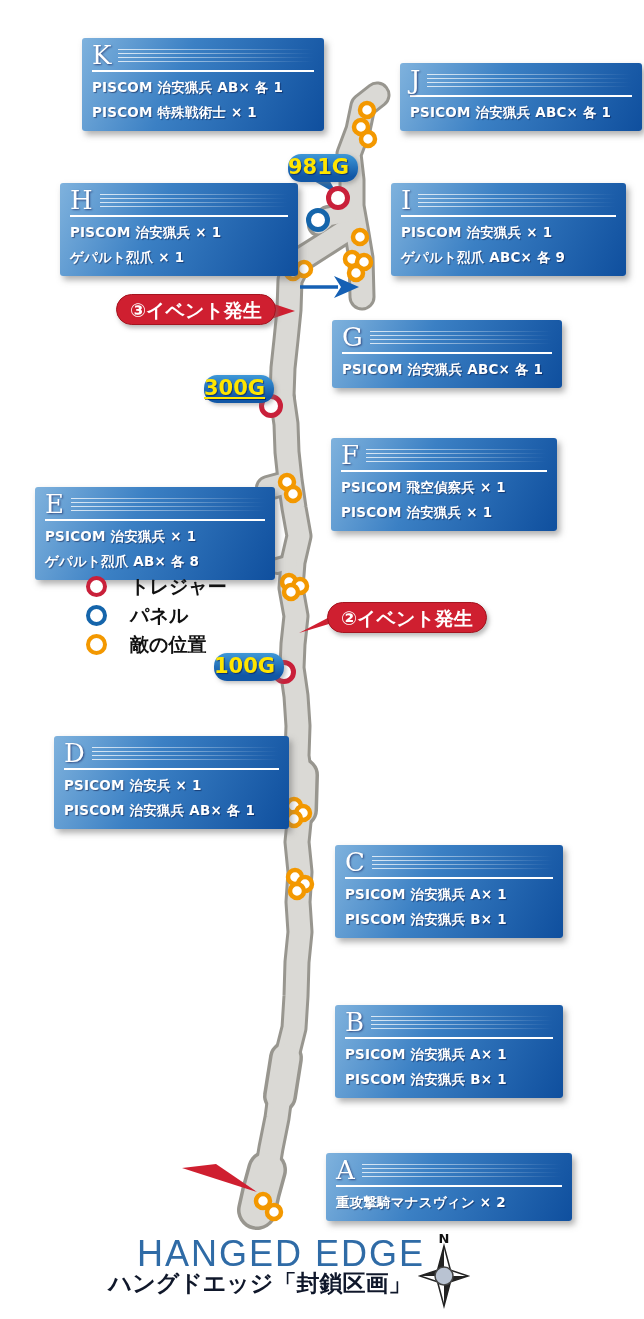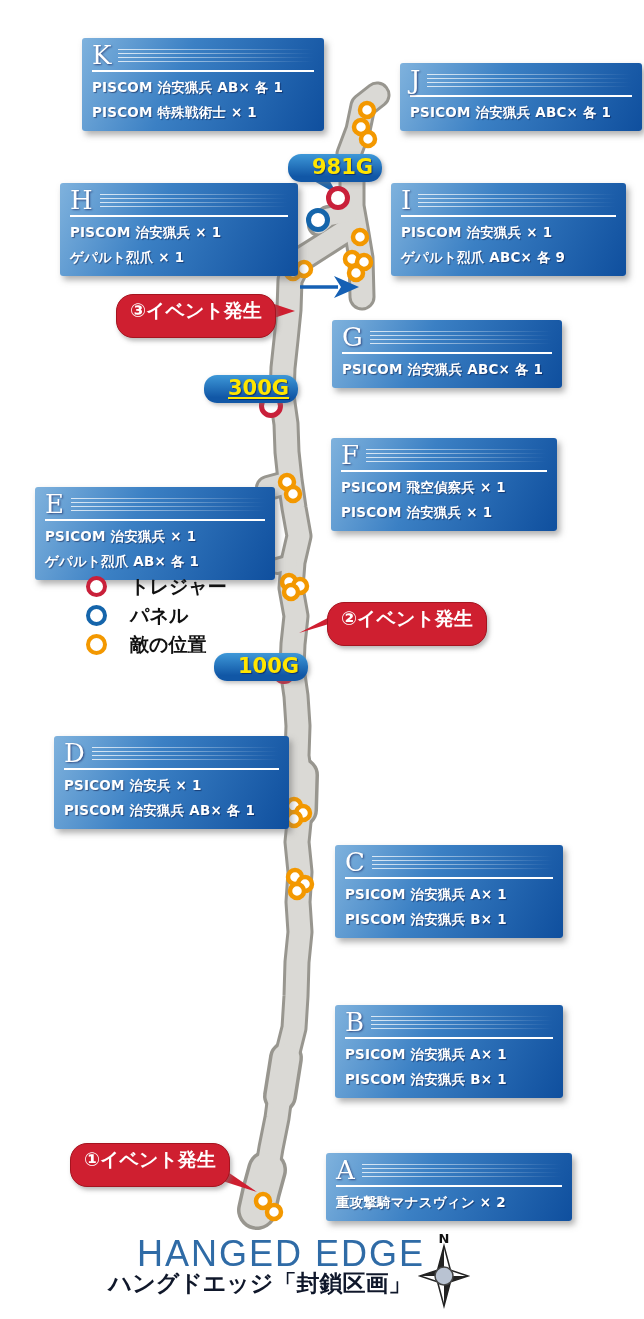--- a/index.html
+++ b/index.html
@@ -38,29 +38,29 @@
   }
   .box-line {
     font-weight:bold; font-size:13.5px; margin-top:7px; white-space:nowrap;
     text-shadow:1px 1px 1px rgba(0,0,40,.45); letter-spacing:.2px;
   }
 
   
   .gold-bubble {
     position:absolute; background:linear-gradient(180deg,#3e98d8 0%,#1157a6 80%);
     border-radius:13px; color:#ffe500; font-weight:bold; font-size:21px;
-    padding:1px 9px 3px 24px; text-shadow:1px 1px 1px rgba(0,0,60,.5);
+    padding:1px 9px 3px 0; text-shadow:1px 1px 1px rgba(0,0,60,.5);
     box-shadow:2px 2px 4px rgba(120,120,120,.5); white-space:nowrap;
   }
 
   
   .event-bubble {
     position:absolute; background:#cf1f30; border:1px solid #a5141f;
     border-radius:17px; color:#fff; font-weight:bold; font-size:19px;
-    padding:3px 13px 13px 13px; white-space:nowrap;
+    padding:3px 13px 0 13px; white-space:nowrap;
     box-shadow:2px 3px 4px rgba(120,120,120,.5);
   }
 
   
   .legend { position:absolute; left:86px; top:572px; }
   .legend-item { display:flex; align-items:center; height:29px;gap:12px; }
   .ring { display:inline-block; width:13px; height:13px; border-radius:50%; background:#fff; margin-right:11px; }
   .ring-red    { border:4.5px solid #c9203a; }
   .ring-blue   { border:4.5px solid #1565ab; }
   .ring-orange { border:4.5px solid #f39800; }
@@ -213,21 +213,21 @@
     <div class="box-line">PSICOM 飛空偵察兵 × 1</div>
     <div class="box-line">PISCOM 治安猟兵 × 1</div>
   </div>
 
   <div class="infobox" style="left:35px;top:487px;width:220px;">
     <div class="letter-row">
       <span class="letter">E</span>
         <span class="deco"></span>
     </div>
     <div class="box-line">PSICOM 治安猟兵 × 1</div>
-    <div class="box-line">ゲパルト烈爪 AB× 各 1</div>
+    <div class="box-line">ゲパルト烈爪 AB× 各 8</div>
   </div>
 
   <div class="infobox" style="left:54px;top:736px;width:215px;">
     <div class="letter-row">
       <span class="letter">D</span>
         <span class="deco"></span>
     </div>
     <div class="box-line">PSICOM 治安兵 × 1</div>
     <div class="box-line">PISCOM 治安猟兵 AB× 各 1</div>
   </div>
@@ -257,21 +257,20 @@
     </div>
     <div class="box-line">重攻撃騎マナスヴィン × 2</div>
   </div>
 
   <div class="gold-bubble" style="left:288px;top:154px;">981G</div>
   <div class="gold-bubble" style="left:204px;top:375px;text-decoration:underline;">300G</div>
   <div class="gold-bubble" style="left:214px;top:653px;">100G</div>
 
   <div class="event-bubble" style="left:116px;top:294px;">③イベント発生</div>
   <div class="event-bubble" style="left:327px;top:602px;text-align:right;">②イベント発生</div>
-  <div class="event-bubble" style="left:70px;top:1143px;">①イベント発生</div>
 
   <div class="legend">
     <div class="legend-item">
       <span class="ring ring-red"></span>
       <span class="legend-label">トレジャー</span>
     </div>
     <div class="legend-item">
       <span class="ring ring-blue"></span>
       <span class="legend-label">パネル</span>
     </div>

